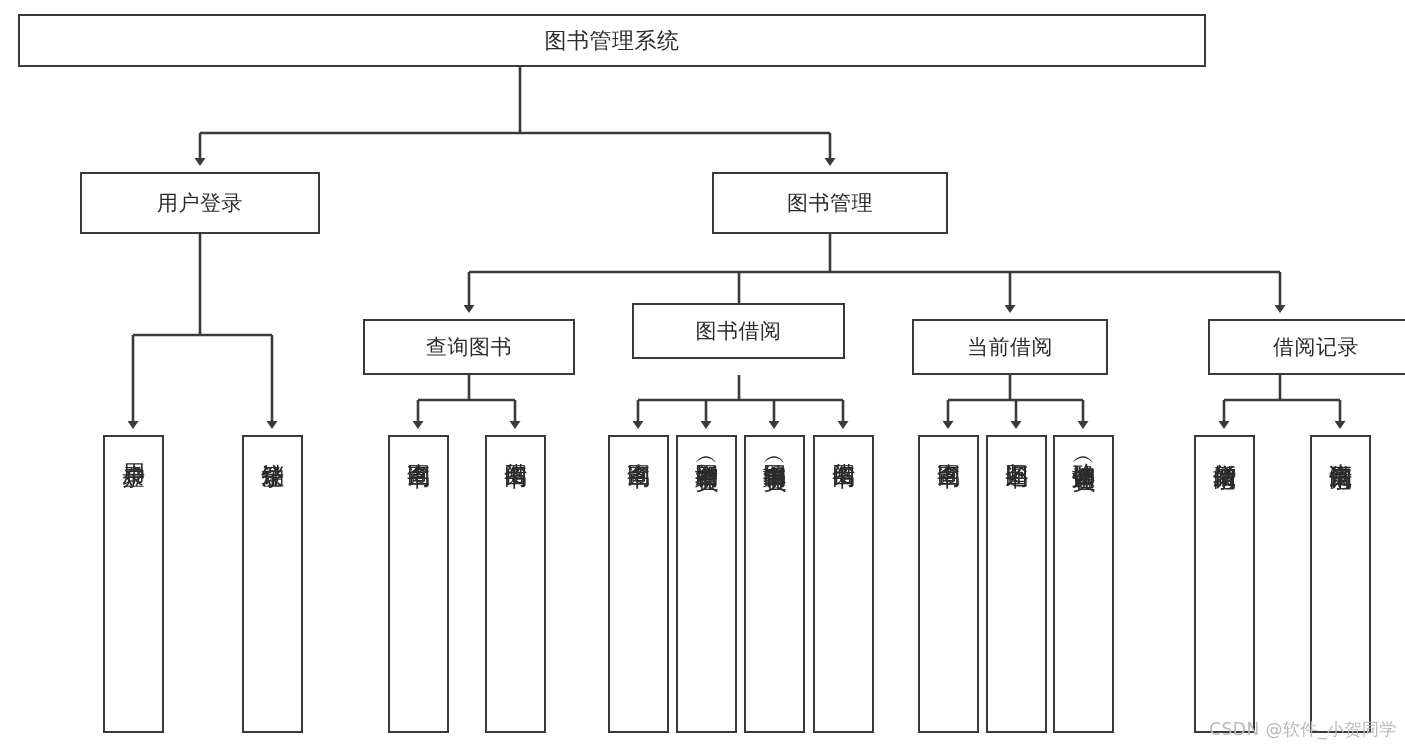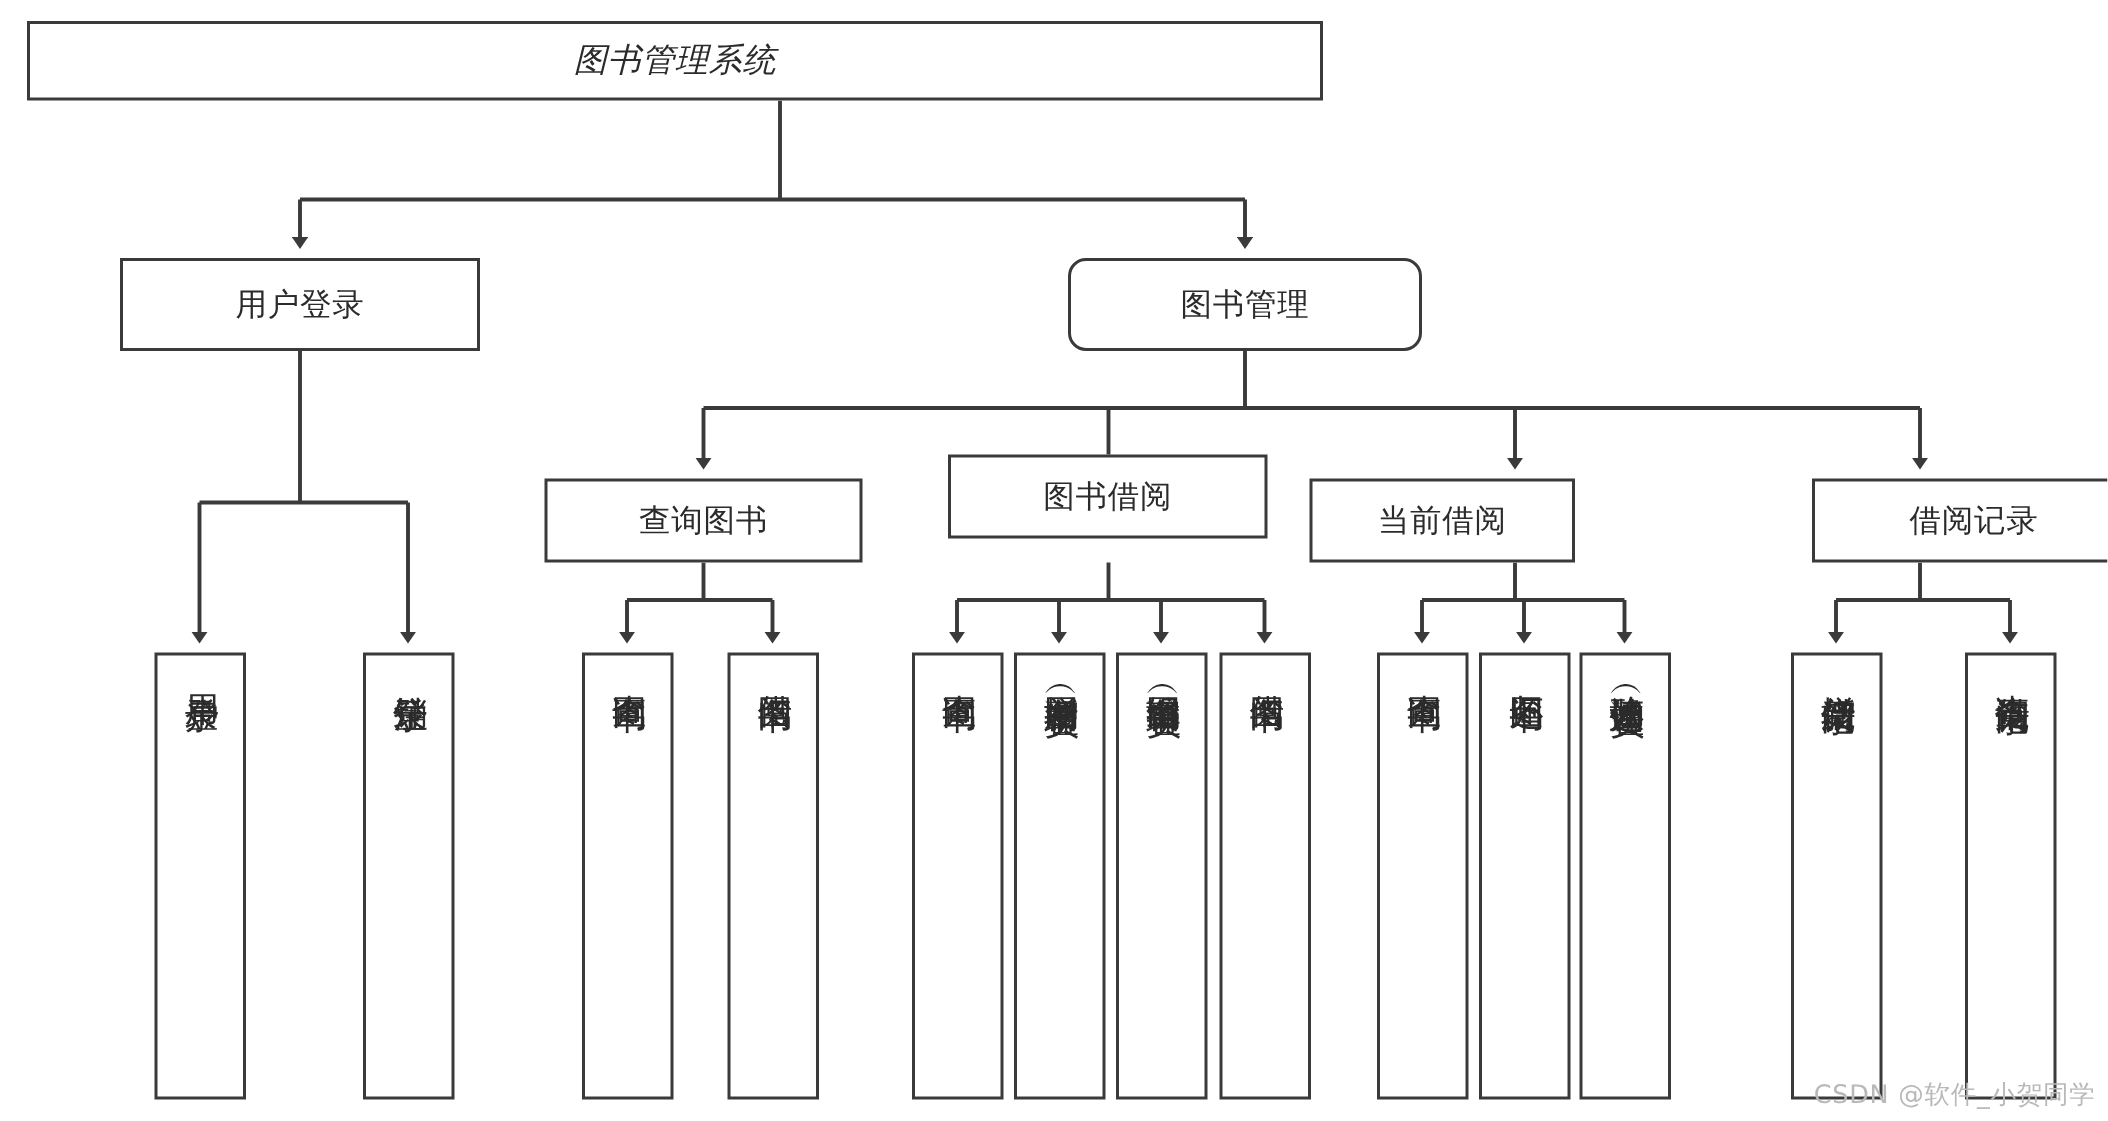--- a/index.html
+++ b/index.html
@@ -123,38 +123,38 @@
       <path d="M1016,400 L1016,424" marker-end="url(#arrowhead)"></path>
       <path d="M1083,400 L1083,424" marker-end="url(#arrowhead)"></path>
 
       <path d="M1280,375 L1280,400"></path>
       <path d="M1224,400 L1340,400"></path>
       <path d="M1224,400 L1224,424" marker-end="url(#arrowhead)"></path>
       <path d="M1340,400 L1340,424" marker-end="url(#arrowhead)"></path>
     </g>
   </svg>
 
-  <div class="node root horizontal" style="left:18px; top:14px; width:864px; height:53px;font-style:italic;">
+  <div class="node root horizontal" style="left:18px; top:14px; width:1188px; height:53px;">
     <span class="node-label">图书管理系统</span>
   </div>
 
   <div class="node horizontal" style="left:80px; top:172px; width:240px; height:62px;">
     <span class="node-label">用户登录</span>
   </div>
-  <div class="node horizontal" style="left:712px; top:172px; width:236px; height:62px;border-radius:12px;">
+  <div class="node horizontal" style="left:712px; top:172px; width:236px; height:62px;">
     <span class="node-label">图书管理</span>
   </div>
 
   <div class="node horizontal" style="left:363px; top:319px; width:212px; height:56px;">
     <span class="node-label">查询图书</span>
   </div>
   <div class="node horizontal" style="left:632px; top:303px; width:213px; height:56px;">
     <span class="node-label">图书借阅</span>
   </div>
-  <div class="node horizontal" style="left:873px; top:319px; width:177px; height:56px;">
+  <div class="node horizontal" style="left:912px; top:319px; width:196px; height:56px;">
     <span class="node-label">当前借阅</span>
   </div>
   <div class="node horizontal" style="left:1208px; top:319px; width:216px; height:56px;">
     <span class="node-label">借阅记录</span>
   </div>
 
   <div class="node vertical" style="left:103px; top:435px; width:61px; height:298px;">
     <span class="node-label">用户登录</span>
   </div>
   <div class="node vertical" style="left:242px; top:435px; width:61px; height:298px;">

